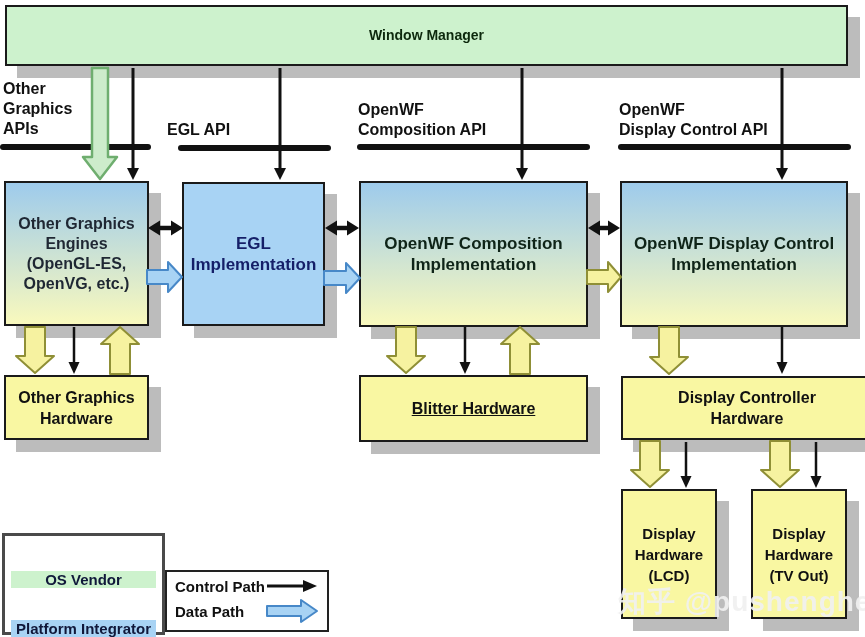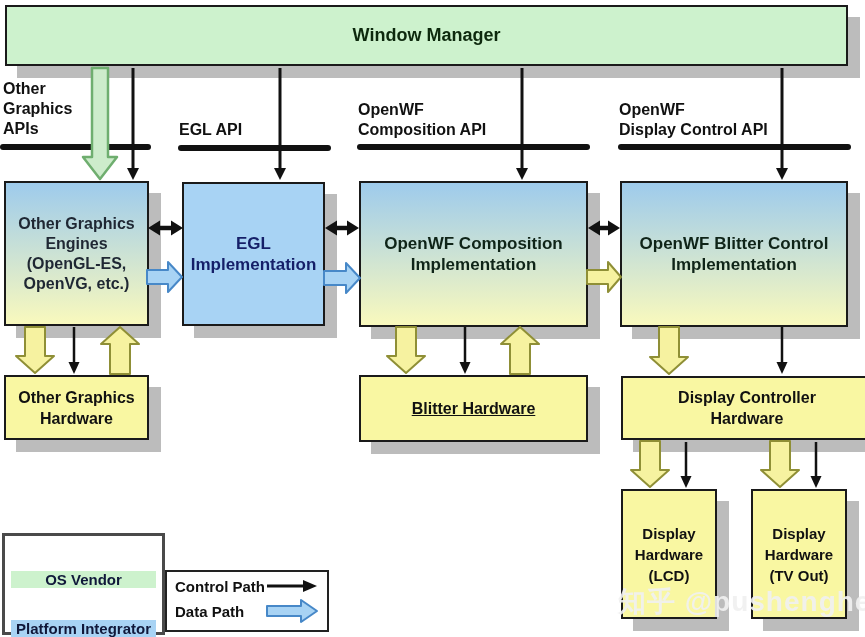--- a/index.html
+++ b/index.html
@@ -24,42 +24,42 @@
   .stage{position:relative;width:865px;height:637px;background:#ffffff;overflow:hidden;}
 
   .box{
     position:absolute;border:2px solid var(--border-black);
     display:flex;flex-direction:column;align-items:center;justify-content:center;
     text-align:center;font-weight:bold;color:#111;
     box-shadow:12px 12px 0 0 var(--shadow-gray);
     white-space:pre-line;line-height:21px;
   }
   .wm{left:5px;top:5px;width:843px;height:61px;background:var(--os-vendor-green);
-      font-size:18px;color:#0d290d;}
+      font-size:14px;color:#0d290d;}
   .grad{background:linear-gradient(to bottom,var(--gradient-top),var(--gradient-bottom));}
 
   .box-a{left:4px;top:181px;width:145px;height:145px;font-size:16px;line-height:20px;color:#1f2733;}
   .box-b{left:182px;top:182px;width:143px;height:144px;background:var(--platform-integrator-blue);
          font-size:17px;color:var(--text-navy);}
   .box-c{left:359px;top:181px;width:229px;height:146px;font-size:17px;color:#0f2418;}
   .box-d{left:620px;top:181px;width:228px;height:146px;font-size:17px;color:#0f2418;}
 
   .hw{background:var(--hw-vendor-yellow);font-size:16px;}
   .hw-a{left:4px;top:375px;width:145px;height:65px;}
   .hw-b{left:359px;top:375px;width:229px;height:67px;text-decoration:underline;}
   .hw-c{left:621px;top:376px;width:252px;height:64px;}
   .hw-lcd{left:621px;top:489px;width:96px;height:130px;font-size:15px;}
   .hw-tv{left:751px;top:489px;width:96px;height:130px;font-size:15px;}
 
   .api-label{
     position:absolute;font-weight:bold;font-size:16px;line-height:20px;color:#111;
     white-space:pre-line;
   }
   .lbl-other{left:3px;top:79px;}
-  .lbl-egl{left:179px;top:120px;}
+  .lbl-egl{left:167px;top:120px;}
   .lbl-comp{left:358px;top:100px;}
   .lbl-dc{left:619px;top:100px;}
 
   .api-bar{position:absolute;height:6px;background:#111;border-radius:3px;}
   .bar-other{left:0;top:144px;width:151px;}
   .bar-egl{left:178px;top:145px;width:153px;}
   .bar-comp{left:357px;top:144px;width:233px;}
   .bar-dc{left:618px;top:144px;width:233px;}
 
   svg.overlay{position:absolute;left:0;top:0;pointer-events:none;}
@@ -127,21 +127,21 @@
   </div>
   <div class="box box-b">
     <span>EGL
 Implementation</span>
   </div>
   <div class="box grad box-c">
     <span>OpenWF Composition
 Implementation</span>
   </div>
   <div class="box grad box-d">
-    <span>OpenWF Blitter Control
+    <span>OpenWF Display Control
 Implementation</span>
   </div>
 
   <div class="box hw hw-a">
     <span>Other Graphics
 Hardware</span>
   </div>
   <div class="box hw hw-b">
     <span>Blitter Hardware</span>
   </div>

